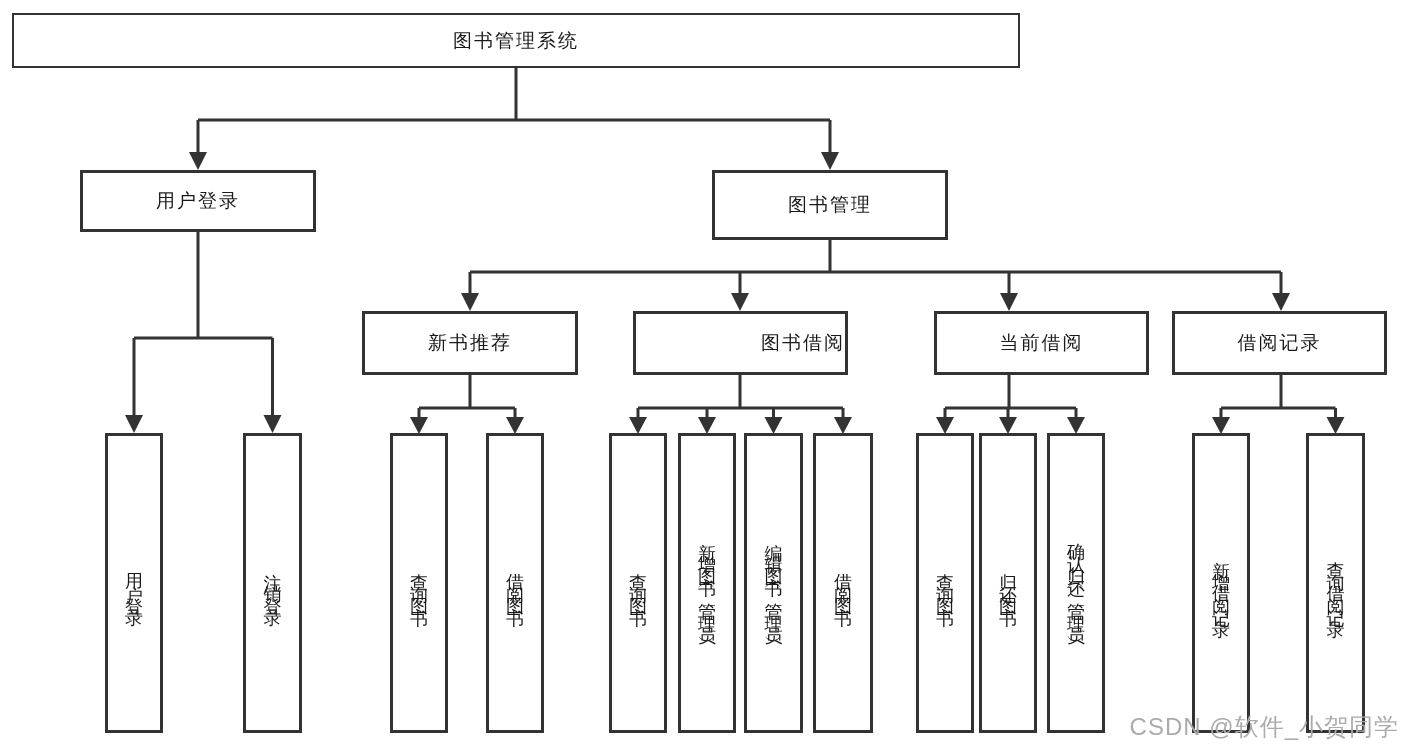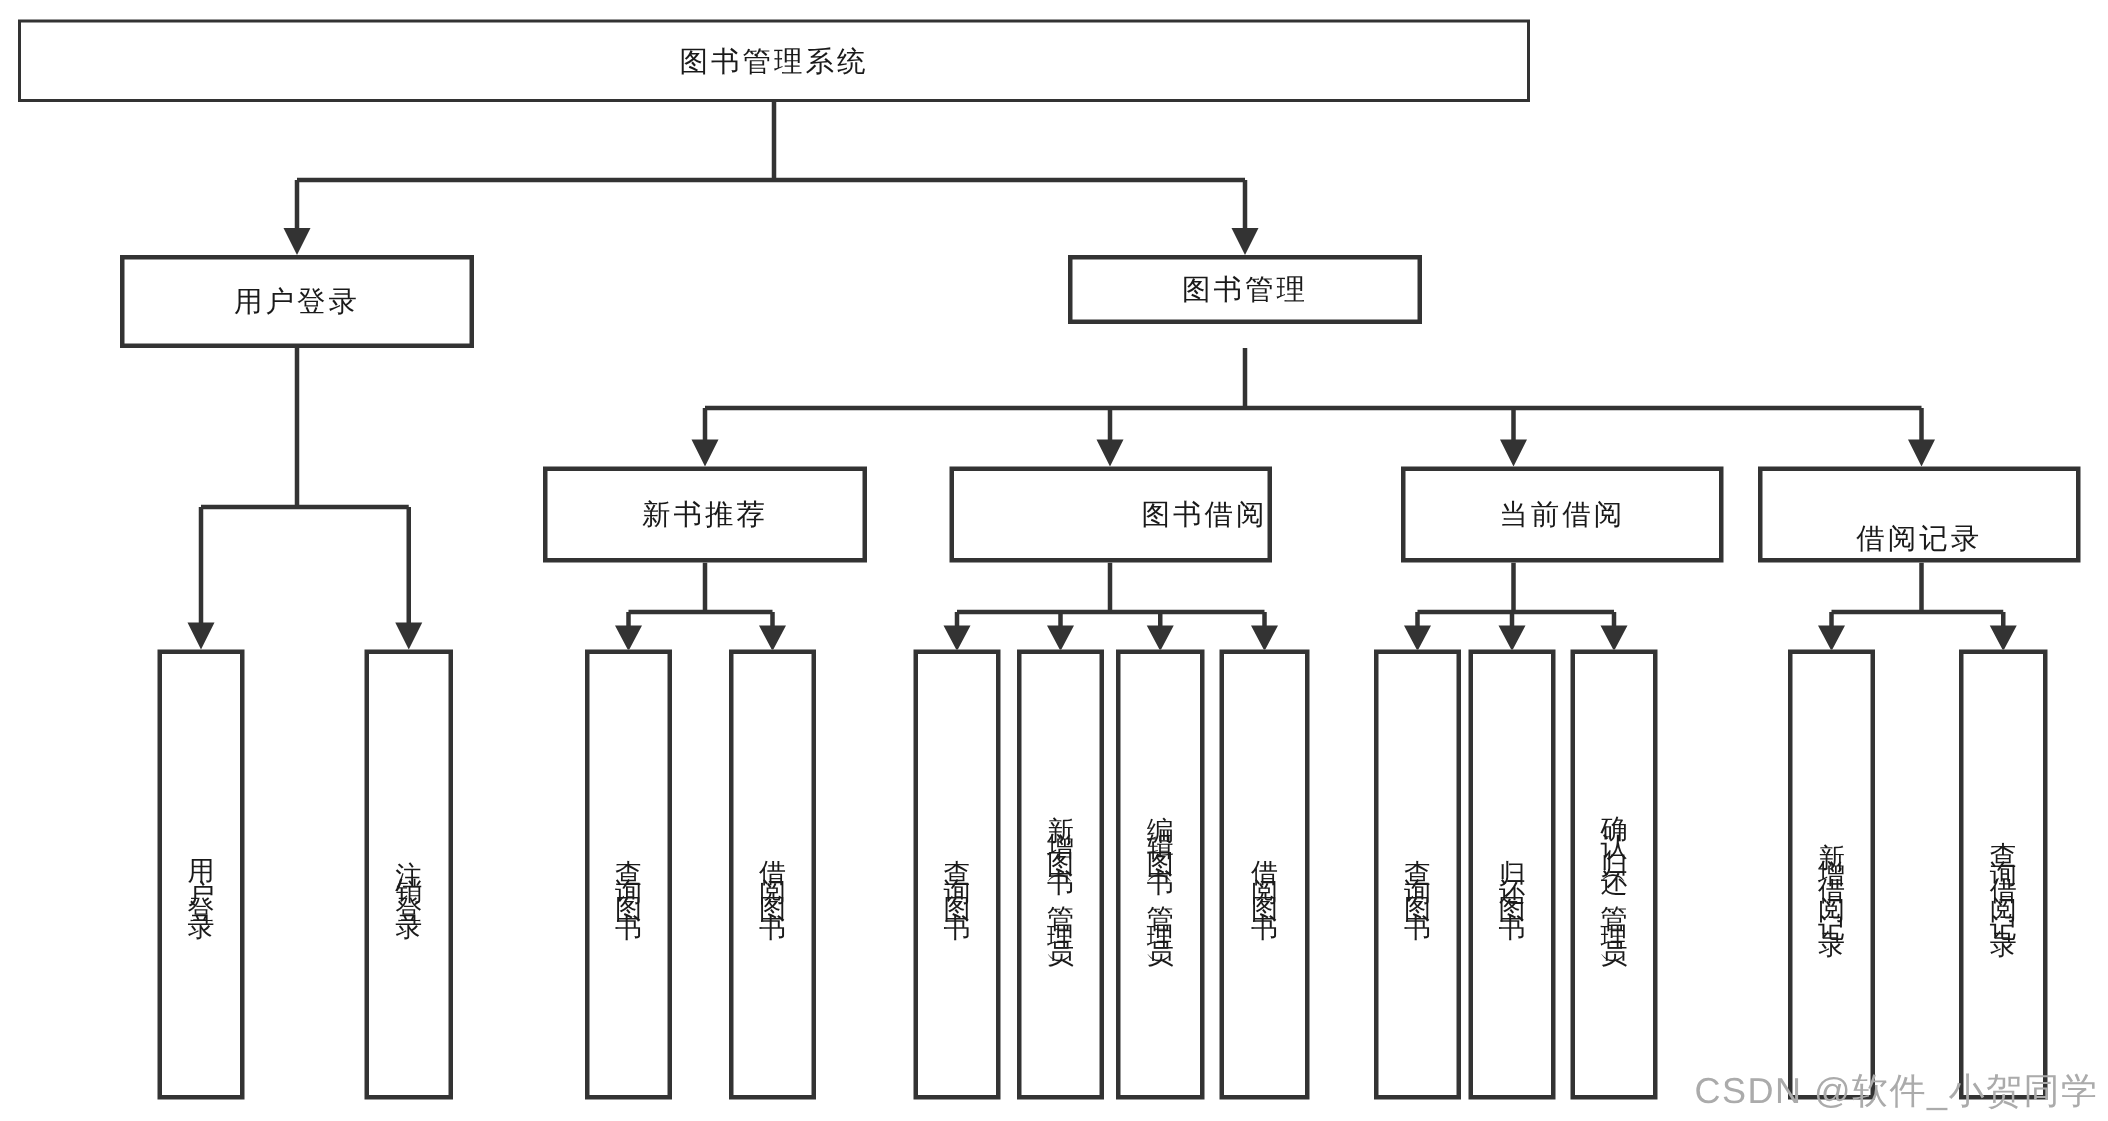--- a/index.html
+++ b/index.html
@@ -81,34 +81,34 @@
       M1212,417 L1230,417 L1221,434 Z  M1326.5,417 L1344.5,417 L1335.5,434 Z"></path>
   </svg>
 
   <div class="box root" style="left:12px; top:13px; width:1008px; height:55px;text-align:center;">
     <span class="h-label">图书管理系统</span>
   </div>
 
   <div class="box" style="left:80px; top:170px; width:236px; height:62px;">
     <span class="h-label">用户登录</span>
   </div>
-  <div class="box" style="left:712px; top:170px; width:236px; height:46px;">
+  <div class="box" style="left:712px; top:170px; width:236px; height:70px;">
     <span class="h-label">图书管理</span>
   </div>
 
   <div class="box" style="left:362px; top:311px; width:216px; height:64px;">
     <span class="h-label">新书推荐</span>
   </div>
   <div class="box" style="left:633px; top:311px; width:215px; height:64px;justify-content:flex-end;">
     <span class="h-label">图书借阅</span>
   </div>
   <div class="box" style="left:934px; top:311px; width:215px; height:64px;">
     <span class="h-label">当前借阅</span>
   </div>
-  <div class="box" style="left:1172px; top:311px; width:215px; height:64px;align-items:flex-end;">
+  <div class="box" style="left:1172px; top:311px; width:215px; height:64px;">
     <span class="h-label">借阅记录</span>
   </div>
 
   <div class="box" style="left:105px; top:433px; width:58px; height:300px;">
     <span class="v-label">用户登录</span>
   </div>
   <div class="box" style="left:243px; top:433px; width:59px; height:300px;">
     <span class="v-label">注销登录</span>
   </div>
 

